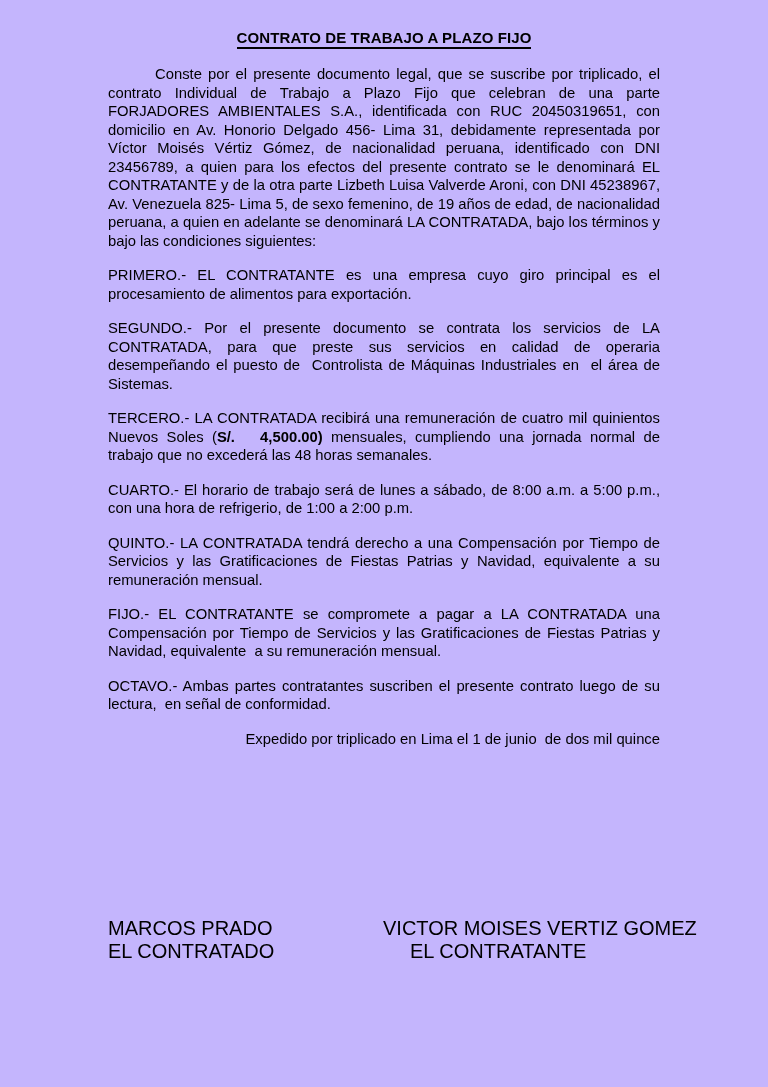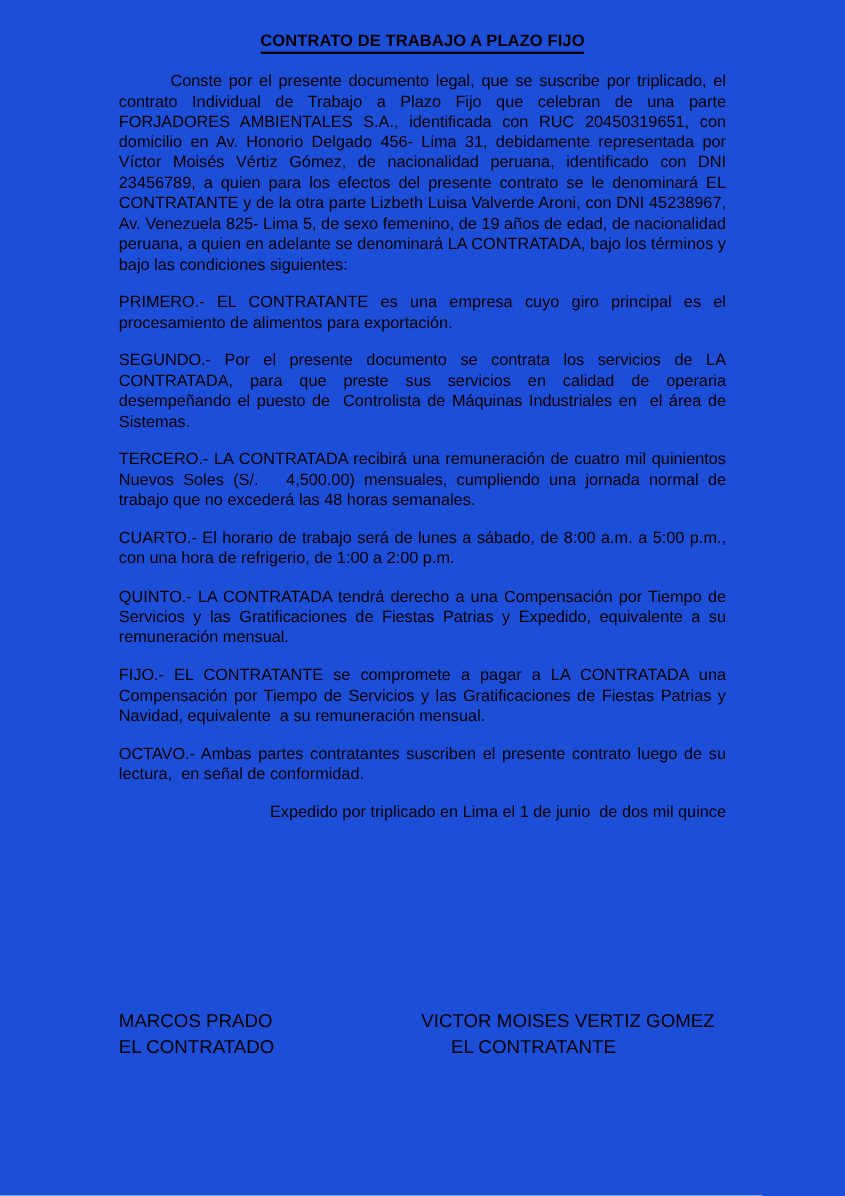--- a/index.html
+++ b/index.html
@@ -2,21 +2,21 @@
 <html><head>
 <meta charset="utf-8">
 <style>
   html, body { margin: 0; padding: 0; background: #ffffff; }
   .page {
     width: 768px;
     height: 1087px;
     position: relative;
     box-sizing: border-box;
     padding: 28px 108px 0 108px;
-    background: #1d4ed8;
+    background: #c4b5fd;
     color: #000000;
     font-family: "Liberation Sans", "DejaVu Sans", sans-serif;
     font-size: 14.8px;
     line-height: 18.5px;
     overflow: hidden;
   }
   .doc-title {
     margin: 0 0 17px 0;
     text-align: center;
     font-size: 15px;
@@ -27,34 +27,34 @@
   .doc-title .underline {
     border-bottom: 2px solid #000;
     padding-bottom: 1px;
   }
   p.para {
     margin: 1px 0 16px 0;
     text-align: justify;
   }
   p.intro { text-indent: 47px; }
   .clause-label { font-weight: normal; }
-  .amount-bold { font-weight: normal; }
+  .amount-bold { font-weight: bold; }
   p.closing {
     margin: 0;
     padding-left: 47px;
     text-align: right;
   }
   .signatures {
     position: absolute;
     top: 917px;
     left: 108px;
     right: 108px;
     display: flex;
     line-height: 23px;
-    font-size: 17px;
+    font-size: 20px;
   }
   .sig-block-left { width: 275px; flex: 0 0 275px; }
   .sig-block-right { flex: 1; }
   .sig-block-right .sig-role { padding-left: 27px; }
   .sig-line { white-space: nowrap; }
 </style>
 </head>
 <body>
 
 <div class="page">
@@ -64,21 +64,21 @@
   <p class="para intro"><span>Conste por el presente documento legal, que se suscribe por triplicado, el contrato Individual de Trabajo a Plazo Fijo que celebran de una parte FORJADORES AMBIENTALES S.A., identificada con RUC 20450319651, con domicilio en Av. Honorio Delgado 456- Lima 31, debidamente representada por Víctor Moisés Vértiz Gómez, de nacionalidad peruana, identificado con DNI 23456789, a quien para los efectos del presente contrato se le denominará EL CONTRATANTE y de la otra parte Lizbeth Luisa Valverde Aroni, con DNI 45238967, Av. Venezuela 825- Lima 5, de sexo femenino, de 19 años de edad, de nacionalidad peruana, a quien en adelante se denominará LA CONTRATADA, bajo los términos y bajo las condiciones siguientes:</span></p>
 
   <p class="para"><span class="clause-label">PRIMERO.-</span><span> EL CONTRATANTE es una empresa cuyo giro principal es el procesamiento de alimentos para exportación.</span></p>
 
   <p class="para"><span class="clause-label">SEGUNDO.-</span><span> Por el presente documento se contrata los servicios de LA CONTRATADA, para que preste sus servicios en calidad de operaria desempeñando el puesto de &nbsp;Controlista de Máquinas Industriales en &nbsp;el área de Sistemas.</span></p>
 
   <p class="para"><span class="clause-label">TERCERO.-</span><span> LA CONTRATADA recibirá una remuneración de cuatro mil quinientos Nuevos Soles (</span><span class="amount-bold">S/.&nbsp;&nbsp;&nbsp;4,500.00)</span><span> mensuales, cumpliendo una jornada normal de trabajo que no excederá las 48 horas semanales.</span></p>
 
   <p class="para"><span class="clause-label">CUARTO.-</span><span> El horario de trabajo será de lunes a sábado, de 8:00 a.m. a 5:00 p.m., con una hora de refrigerio, de 1:00 a 2:00 p.m.</span></p>
 
-  <p class="para"><span class="clause-label">QUINTO.-</span><span> LA CONTRATADA tendrá derecho a una Compensación por Tiempo de Servicios y las Gratificaciones de Fiestas Patrias y Expedido, equivalente a su remuneración mensual.</span></p>
+  <p class="para"><span class="clause-label">QUINTO.-</span><span> LA CONTRATADA tendrá derecho a una Compensación por Tiempo de Servicios y las Gratificaciones de Fiestas Patrias y Navidad, equivalente a su remuneración mensual.</span></p>
 
   <p class="para"><span class="clause-label">FIJO.-</span><span> EL CONTRATANTE se compromete a pagar a LA CONTRATADA una Compensación por Tiempo de Servicios y las Gratificaciones de Fiestas Patrias y Navidad, equivalente &nbsp;a su remuneración mensual.</span></p>
 
 
   <p class="para"><span class="clause-label">OCTAVO.-</span><span> Ambas partes contratantes suscriben el presente contrato luego de su lectura, &nbsp;en señal de conformidad.</span></p>
 
   <p class="closing"><span>Expedido por triplicado en Lima el 1 de junio &nbsp;de dos mil quince</span></p>
 
   <div class="signatures">
     <div class="sig-block-left">

